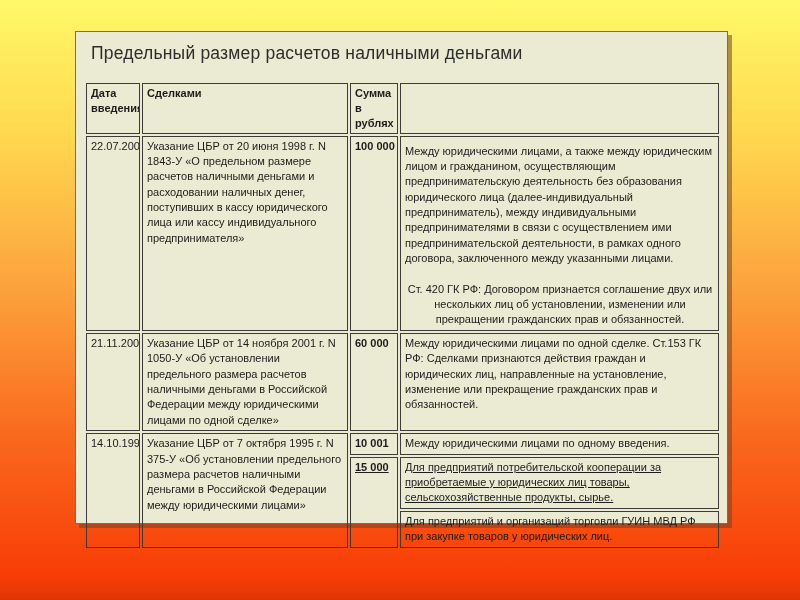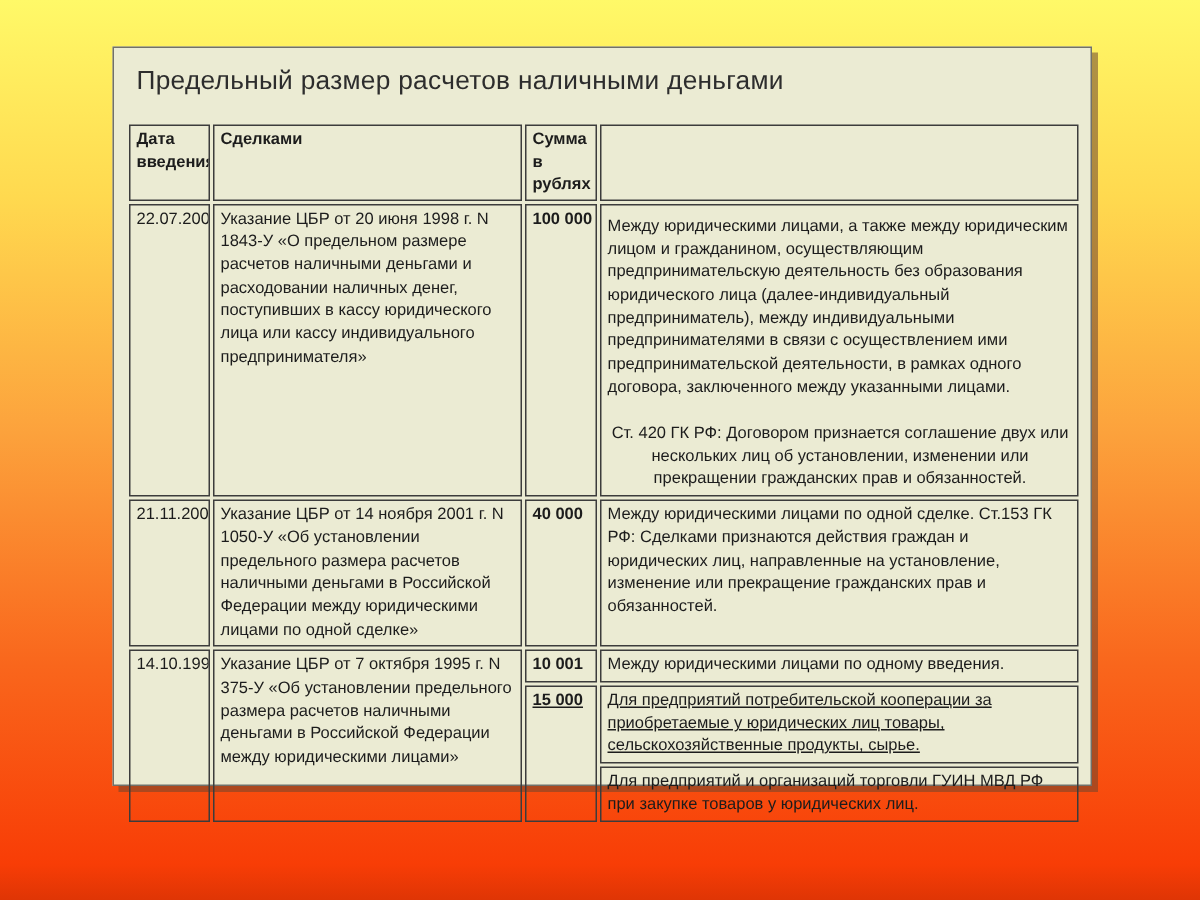--- a/index.html
+++ b/index.html
@@ -95,21 +95,21 @@
         <td class="amount">100 000</td>
         <td class="desc desc-pad">
           <p>Между юридическими лицами, а также между юридическим лицом и гражданином, осуществляющим предпринимательскую деятельность без образования юридического лица (далее-индивидуальный предприниматель), между индивидуальными предпринимателями в связи с осуществлением ими предпринимательской деятельности, в рамках одного договора, заключенного между указанными лицами.</p>
           <p>Ст. 420 ГК РФ: Договором признается соглашение двух или нескольких лиц об установлении, изменении или прекращении гражданских прав и обязанностей.</p>
         </td>
       </tr>
 
       <tr class="row2">
         <td>21.11.2001</td>
         <td>Указание ЦБР от 14 ноября 2001 г. N 1050-У «Об установлении предельного размера расчетов наличными деньгами в Российской Федерации между юридическими лицами по одной сделке»</td>
-        <td class="amount">40 000</td>
+        <td class="amount">60 000</td>
         <td class="desc">Между юридическими лицами по одной сделке. Ст.153 ГК РФ: Сделками признаются действия граждан и юридических лиц, направленные на установление, изменение или прекращение гражданских прав и обязанностей.</td>
       </tr>
 
       <tr class="row3a">
         <td rowspan="3">14.10.1998</td>
         <td rowspan="3">Указание ЦБР от 7 октября 1995 г. N 375-У «Об установлении предельного размера расчетов наличными деньгами в Российской Федерации между юридическими лицами»</td>
         <td class="amount">10 001</td>
         <td class="desc">Между юридическими лицами по одному введения.</td>
       </tr>
 

